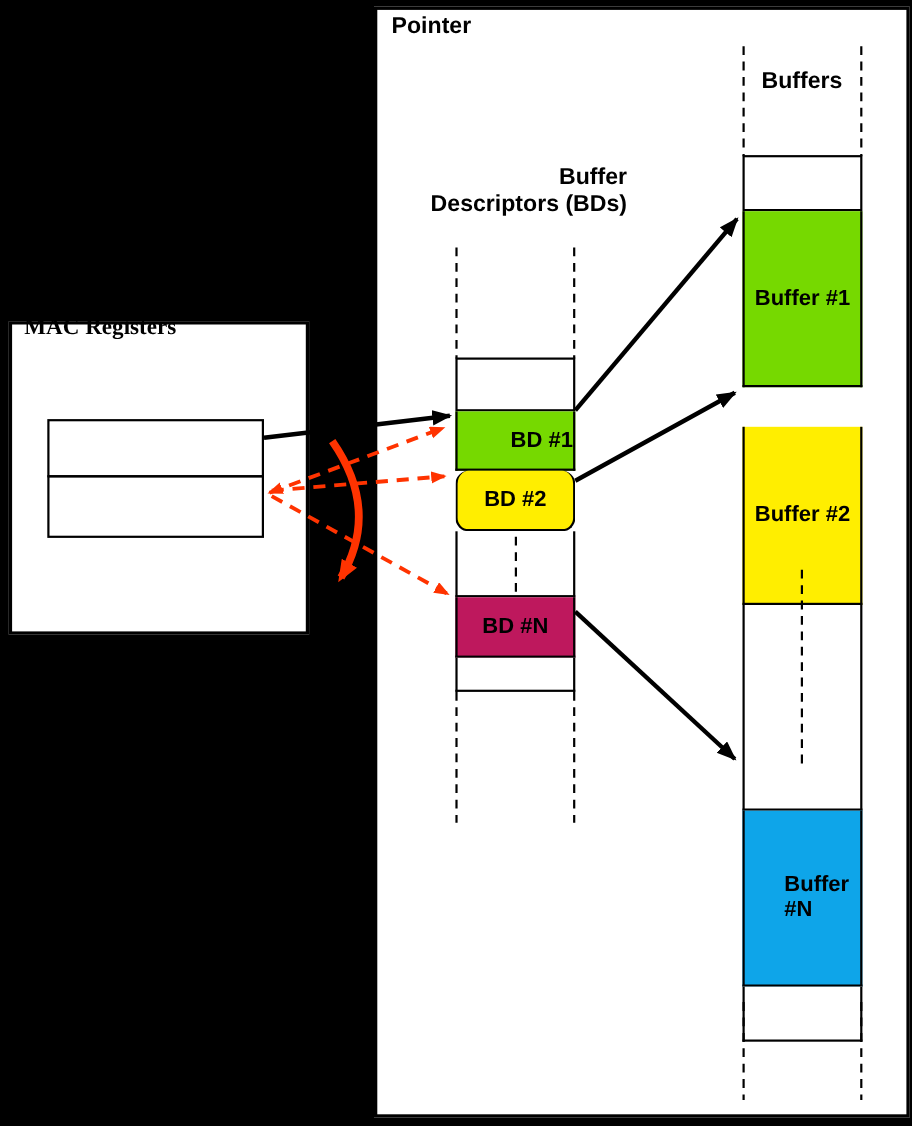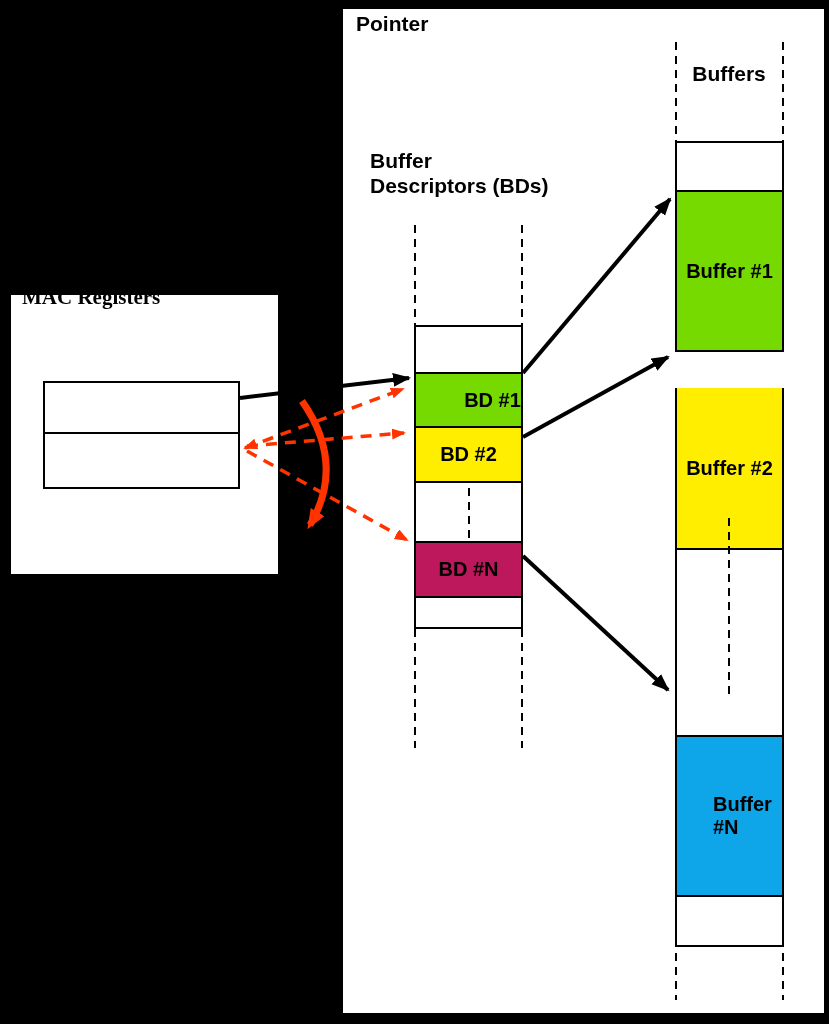--- a/index.html
+++ b/index.html
@@ -8,39 +8,39 @@
     font-family:"Liberation Sans", sans-serif;overflow:hidden;
   }
   .white-box{position:absolute;background:#fff;border:3px solid #000;box-sizing:border-box;}
   .memory-box{left:340px;top:6px;width:487px;height:1010px;}
   .mac-box{left:8px;top:292px;width:273px;height:285px;}
   .box-title{
     position:absolute;font-weight:bold;font-size:21px;color:#000;white-space:pre-line;
   }
   .memory-title{left:356px;top:12px;}
   .mac-title{left:22px;top:285px;font-family:Liberation Serif, serif;}
-  .bd-col-title{left:370px;top:148px;width:200px;text-align:left;line-height:25px;}
+  .bd-col-title{left:370px;top:148px;width:200px;text-align:right;line-height:25px;}
   .buffers-title{left:679px;top:62px;width:100px;text-align:center;}
   .reg{
     position:absolute;left:43px;width:197px;border:2px solid #000;box-sizing:border-box;
     display:flex;align-items:center;justify-content:center;text-align:center;
     color:#fff;font-weight:bold;font-size:20px;line-height:23px;
   }
   .reg-qba{top:381px;height:53px;}
   .reg-qp{top:432px;height:57px;}
   .stack{position:absolute;display:flex;flex-direction:column;}
   .bd-stack{left:414px;top:325px;width:109px;}
   .buf-stack{left:675px;top:141px;width:109px;}
   .cell{
     box-sizing:border-box;border-left:2px solid #000;border-right:2px solid #000;
     border-bottom:2px solid #000;display:flex;align-items:center;justify-content:center;
     font-weight:bold;font-size:20px;color:#000;
   }
   .cell.first{border-top:2px solid #000;}
-  .bd-c0{height:49px;} .bd-c1{height:54px;padding-left:48px;} .bd-c2{height:55px;}
+  .bd-c0{height:49px;} .bd-c1{height:54px;padding-left:48px;} .bd-c2{height:55px;border-radius:12px;}
   .bd-c3{height:60px;} .bd-c4{height:55px;} .bd-c5{height:31px;}
   .buf-c0{height:51px;} .buf-c1{height:160px;} .buf-c2{height:162px;margin-top:36px;}
   .buf-c3{height:187px;} .buf-c4{height:160px;} .buf-c5{height:50px;}
   .overlay{position:absolute;left:0;top:0;pointer-events:none;}
 </style>
 </head>
 <body>
 
 <div class="stage">
 

